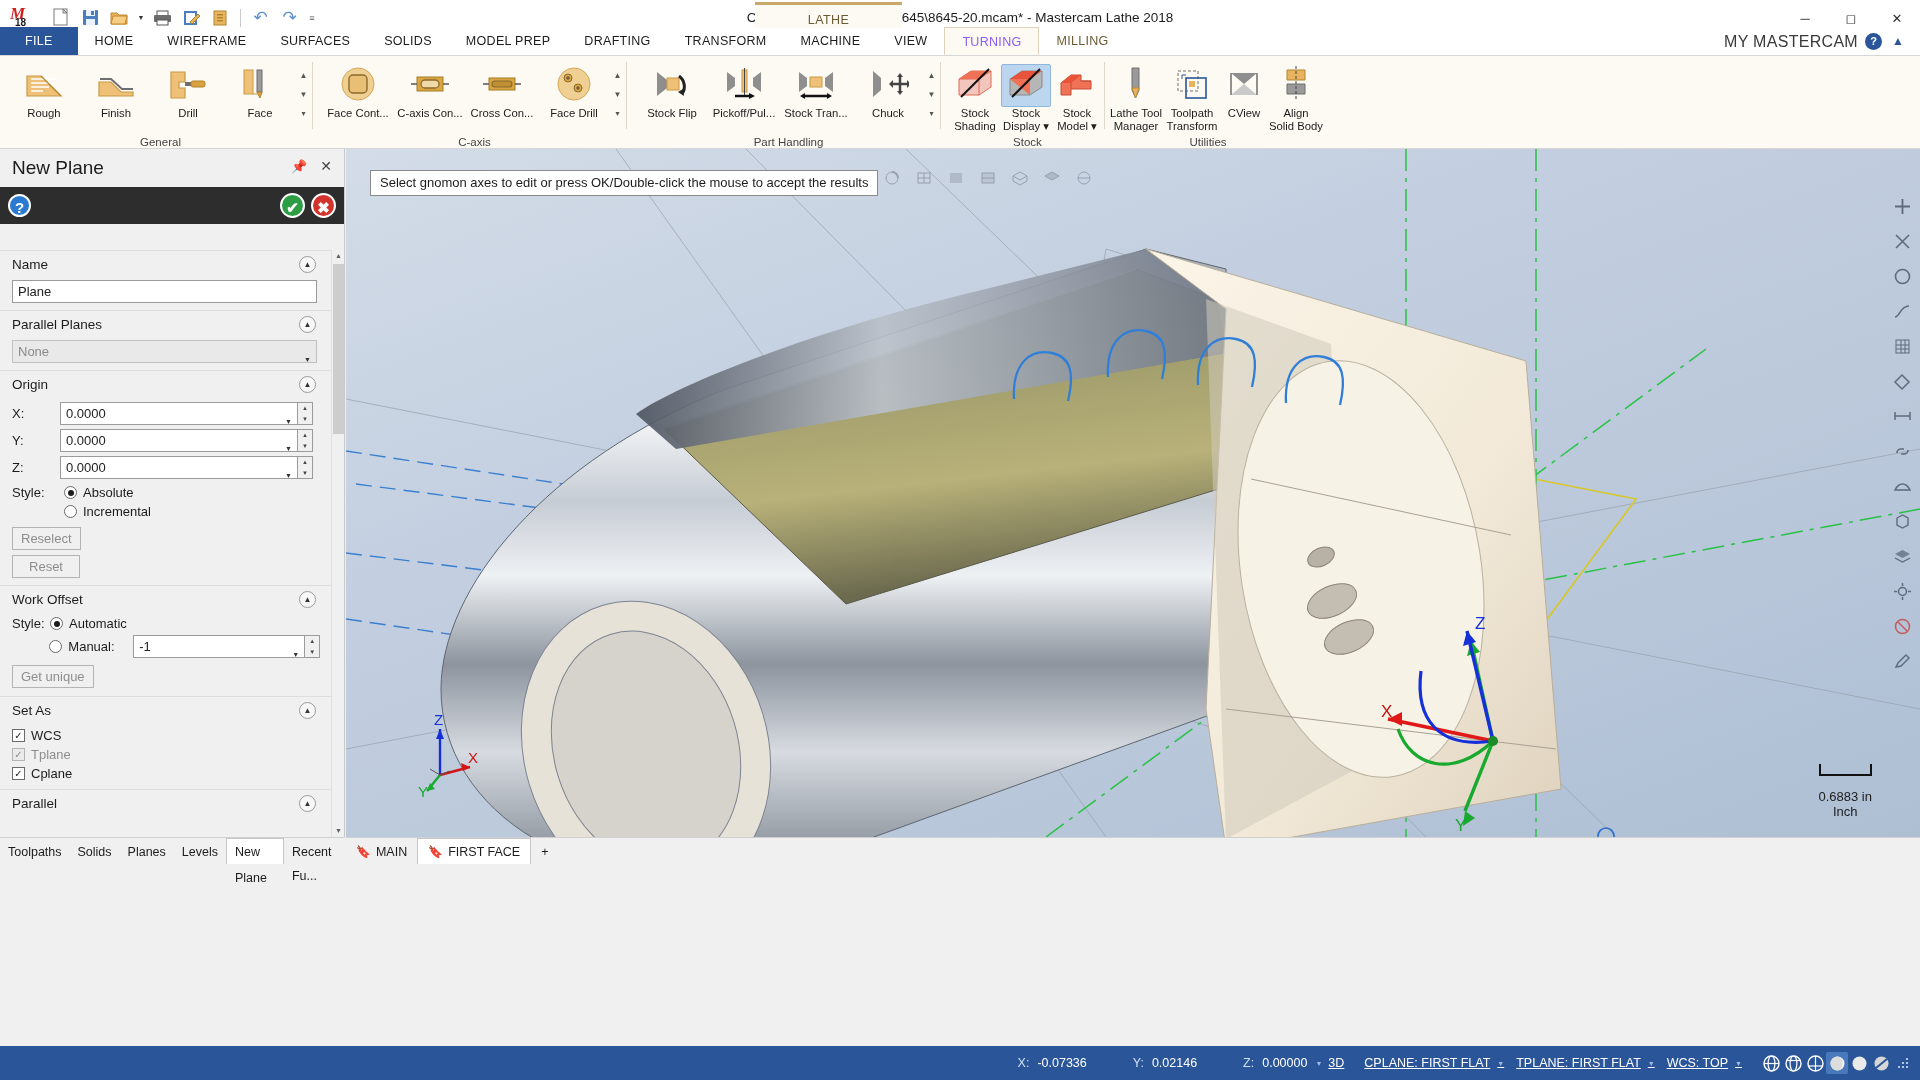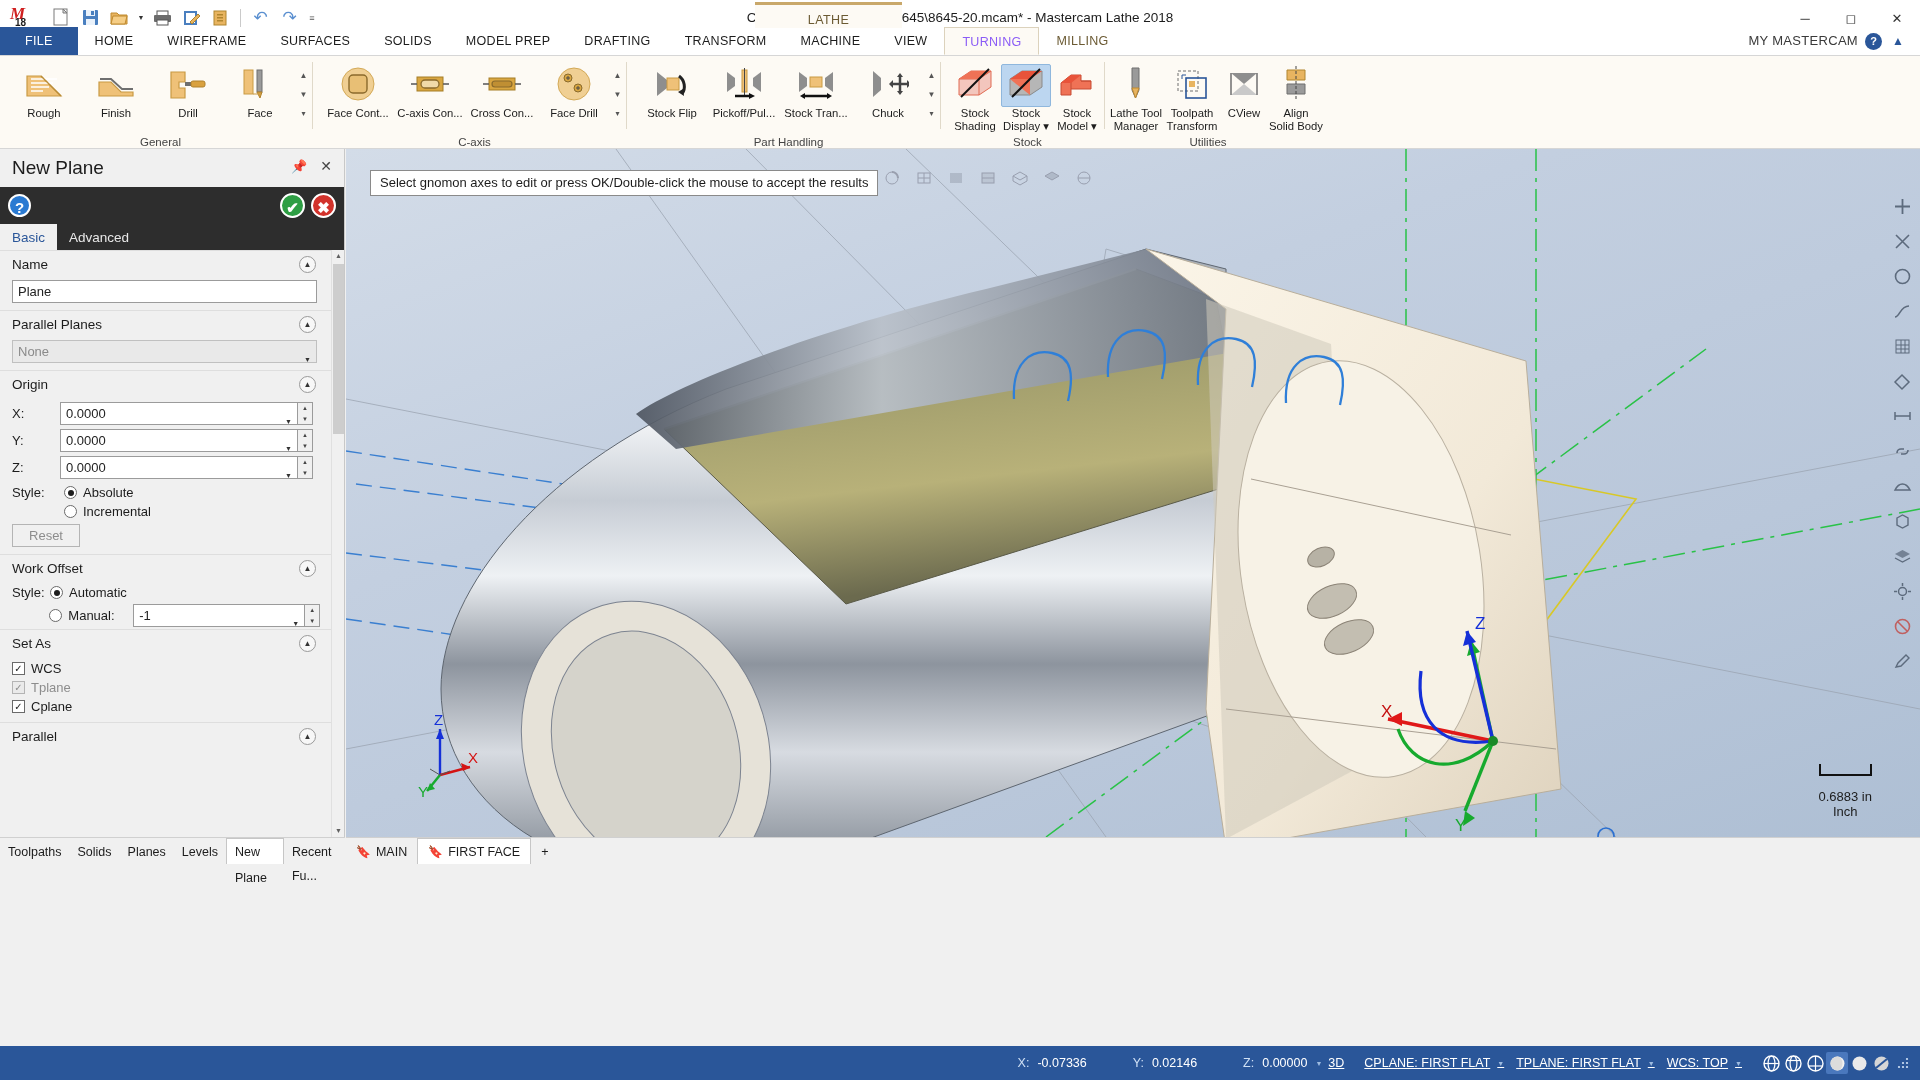--- a/index.html
+++ b/index.html
@@ -43,21 +43,21 @@
     position: absolute; top: 28px; left: 0; width: 1920px; height: 28px;
     background: #ffffff; display: flex; align-items: flex-end;
     border-bottom: 1px solid #d6d6d6;
   }
   .rtab { height: 28px; line-height: 28px; padding: 0 17px; font-size: 12.5px;
      color: #1c1c1c; letter-spacing: .3px; white-space: nowrap; }
   .rtab.file { background: #2a5699; color: #fff; padding: 0 25px; }
   .rtab.active { background: #fdfaf4; border: 1px solid #dcd2bc;
      border-bottom: 1px solid #fdfaf4; color: #8b5cf6; }
   .rtab.ctxtab { color: #6b5a33; }
-  .my-mc { position: absolute; right: 62px; top: 5px; font-size: 13px;
+  .my-mc { position: absolute; right: 62px; top: 5px; font-size: 16px;
      color: #3a3a3a; letter-spacing: .3px; }
   .help-ic { position: absolute; right: 38px; top: 5px; width:17px;height:17px;
      border-radius:50%; background:#2a5699; color:#fff; font-size:11px;
      text-align:center; line-height:17px; font-weight:bold;}
   .up-ic { position: absolute; right: 16px; top: 6px; font-size:12px; color:#2a5699;}
 
   
   .ribbon {
     position: absolute; top: 56px; left: 0; width: 1920px; height: 93px;
     background: #fdfaf4; border-bottom: 1px solid #d6d6d6;
@@ -633,24 +633,20 @@
     <div class="panel-title">New Plane</div>
     <div class="panel-pin">📌</div>
     <div class="panel-x">✕</div>
 
     <div class="panel-dark">
       <div class="help-circle">?</div>
       <div class="ok-circle">✔</div>
       <div class="cancel-circle">✖</div>
     </div>
 
-    <div class="panel-tabs">
-      <div class="ptab active">Basic</div>
-      <div class="ptab">Advanced</div>
-    </div>
 
     <div class="panel-body">
 
       <div class="sect-head">
         <span>Name</span>
         <span class="chev">▲</span>
       </div>
       <div class="row" style="padding-bottom:7px">
         <div class="tf" style="width:305px">Plane</div>
       </div>
@@ -705,20 +701,23 @@
       </div>
       <div class="row" style="padding-top:4px">
         <span class="lab" style="width:52px">Style:</span>
         <span class="radio on"></span>
         <span class="lab">Absolute</span>
       </div>
       <div class="row">
         <span style="width:52px"></span>
         <span class="radio"></span>
         <span class="lab">Incremental</span>
+      </div>
+      <div class="row" style="padding-top:6px; padding-left:12px">
+        <div class="btn">Reselect</div>
       </div>
       <div class="row" style="padding-top:3px; padding-bottom:7px; padding-left:12px">
         <div class="btn">Reset</div>
       </div>
 
       <div class="sect-head">
         <span>Work Offset</span>
         <span class="chev">▲</span>
       </div>
       <div class="row" style="padding-top:3px">
@@ -731,20 +730,23 @@
         <span class="radio"></span>
         <span class="lab" style="width:66px">Manual:</span>
         <div class="tf combo" style="width:175px">
           <span>-1</span>
           <span class="arw">▼</span>
         </div>
         <div class="spin2">
             <div>▲</div>
             <div>▼</div>
           </div>
+      </div>
+      <div class="row" style="padding-top:5px; padding-bottom:8px; padding-left:12px">
+        <div class="btn">Get unique</div>
       </div>
 
       <div class="sect-head">
         <span>Set As</span>
         <span class="chev">▲</span>
       </div>
       <div class="row" style="padding-top:4px">
         <span class="chk">✓</span>
         <span class="lab">WCS</span>
       </div>

